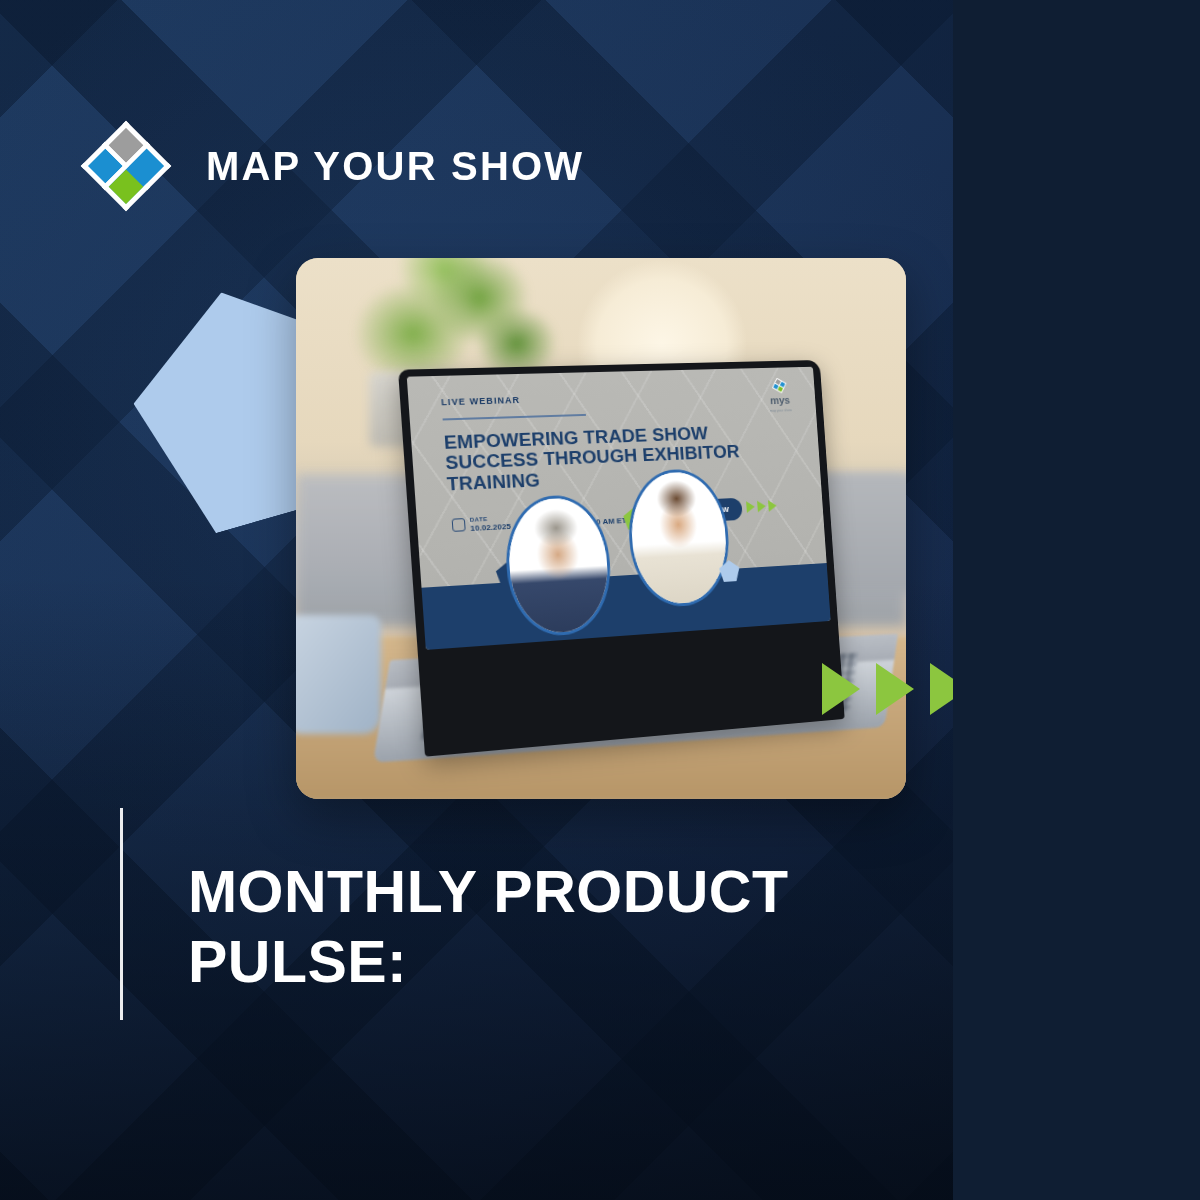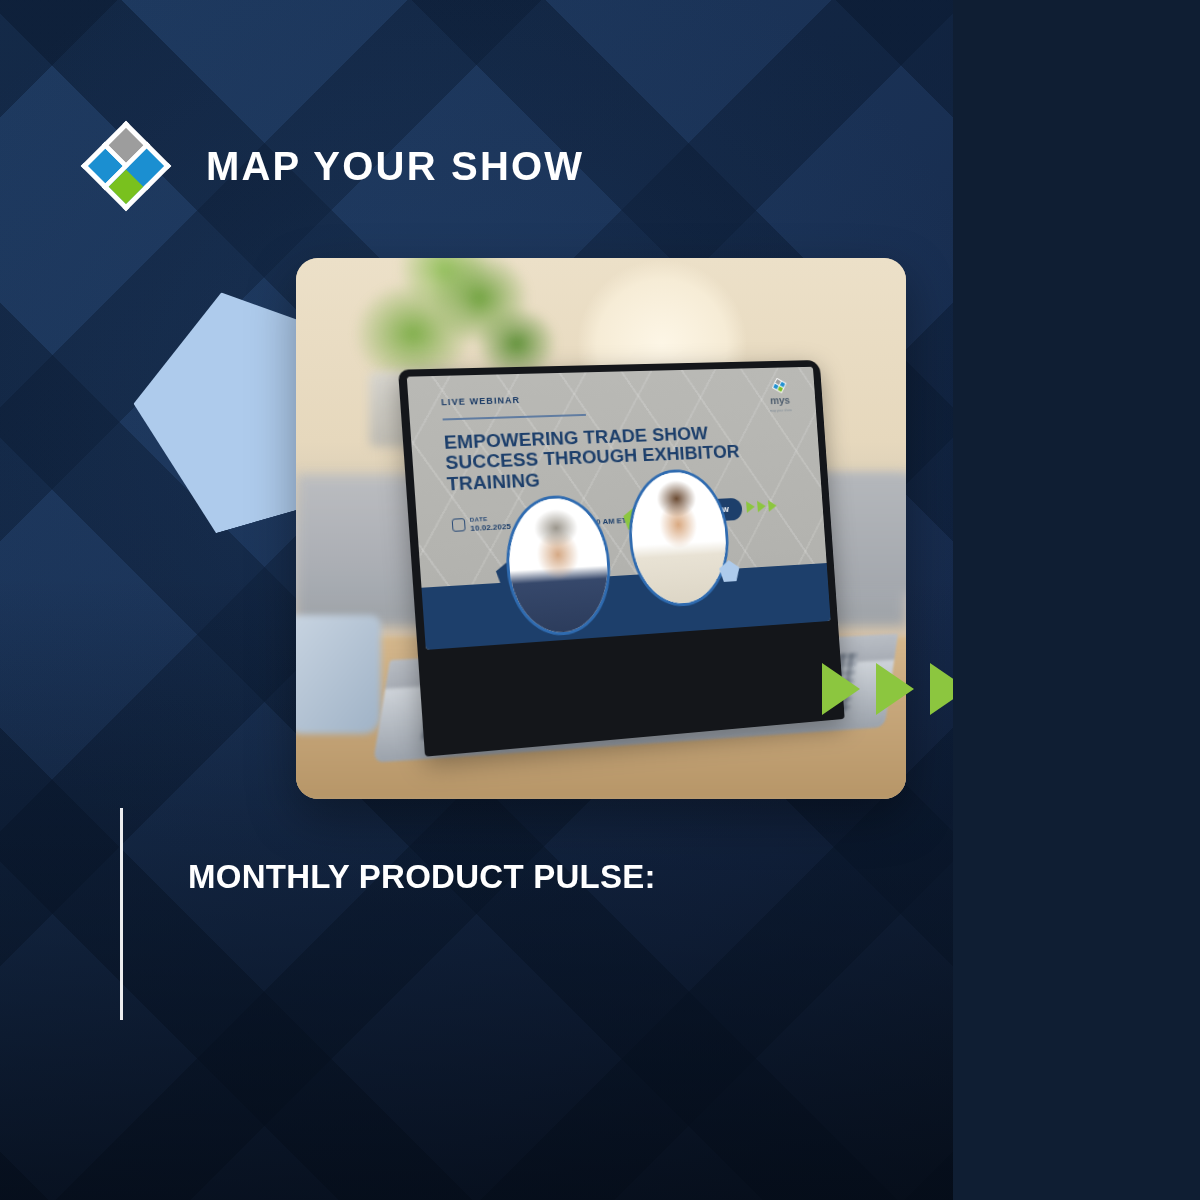--- a/index.html
+++ b/index.html
@@ -417,21 +417,21 @@
     opacity: 0.92;
   }
   .title-block {
     position: absolute;
     left: 188px;
     top: 858px;
     width: 760px;
   }
   .title-text {
     color: #ffffff;
-    font-size: 33px;
+    font-size: 59px;
     font-weight: bold;
     line-height: 1.18;
     letter-spacing: 0.008em;
   }
 
   
   .chevron {
     position: absolute;
     left: 1072px;
     top: 880px;

